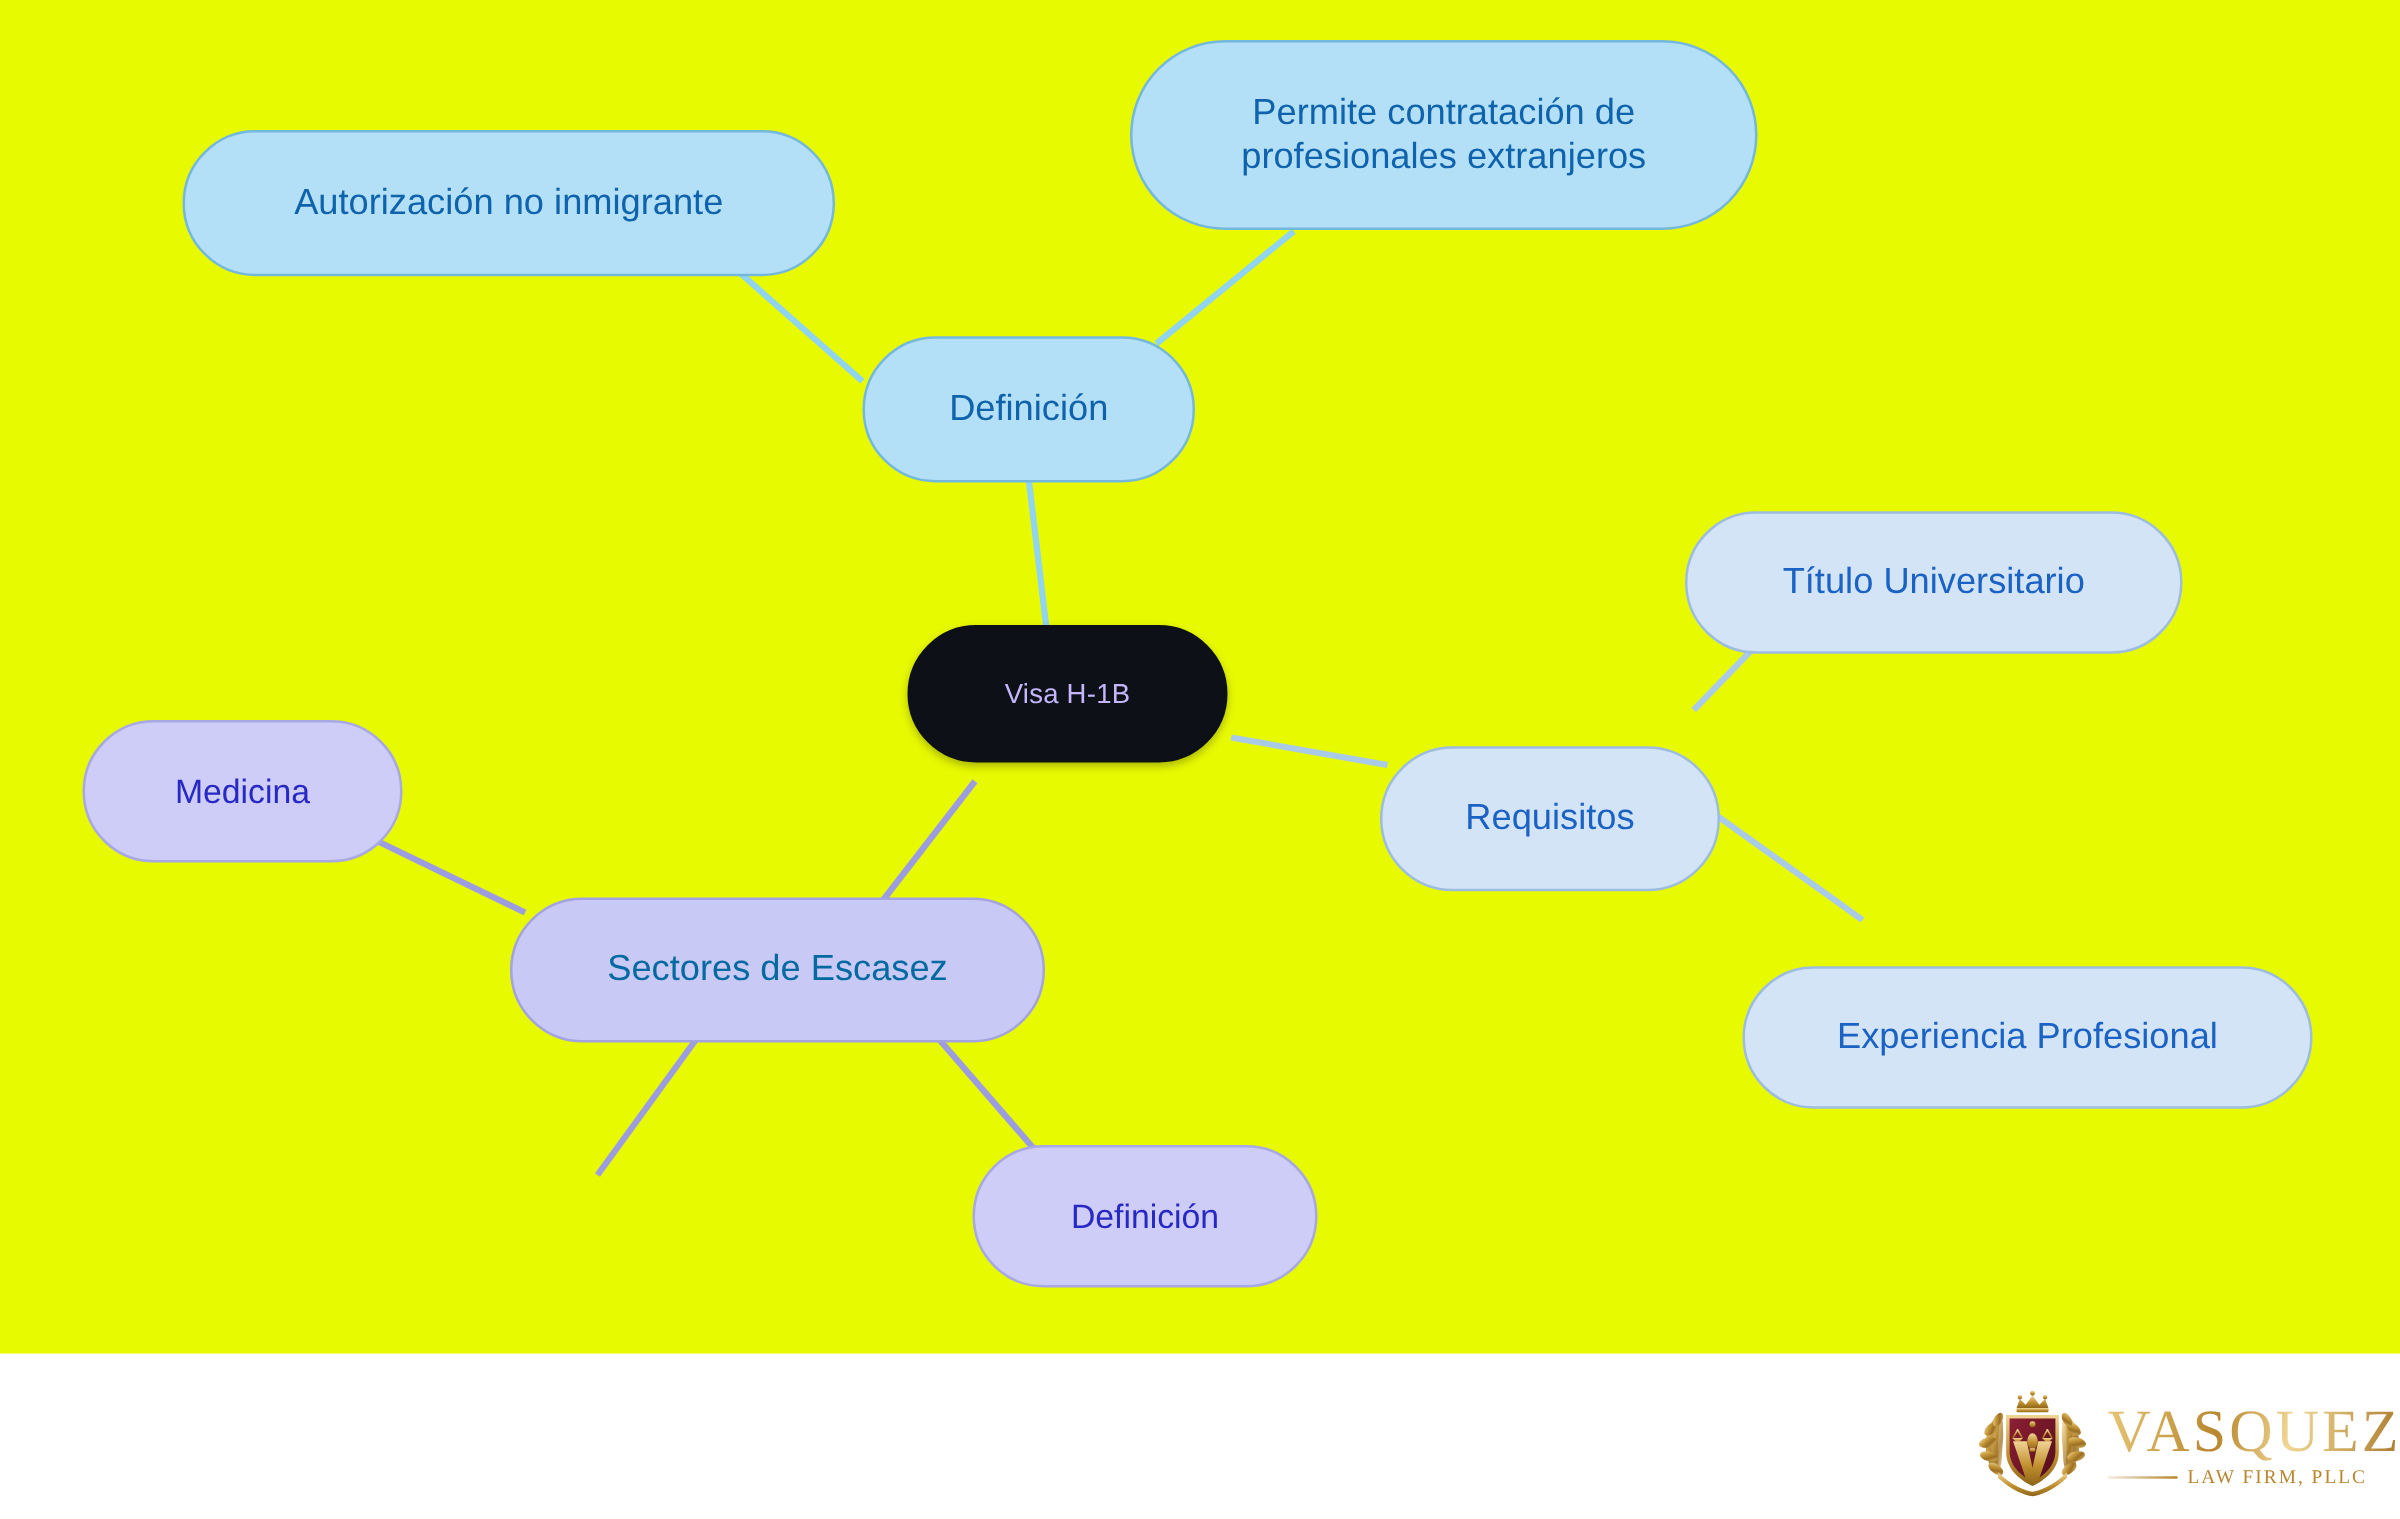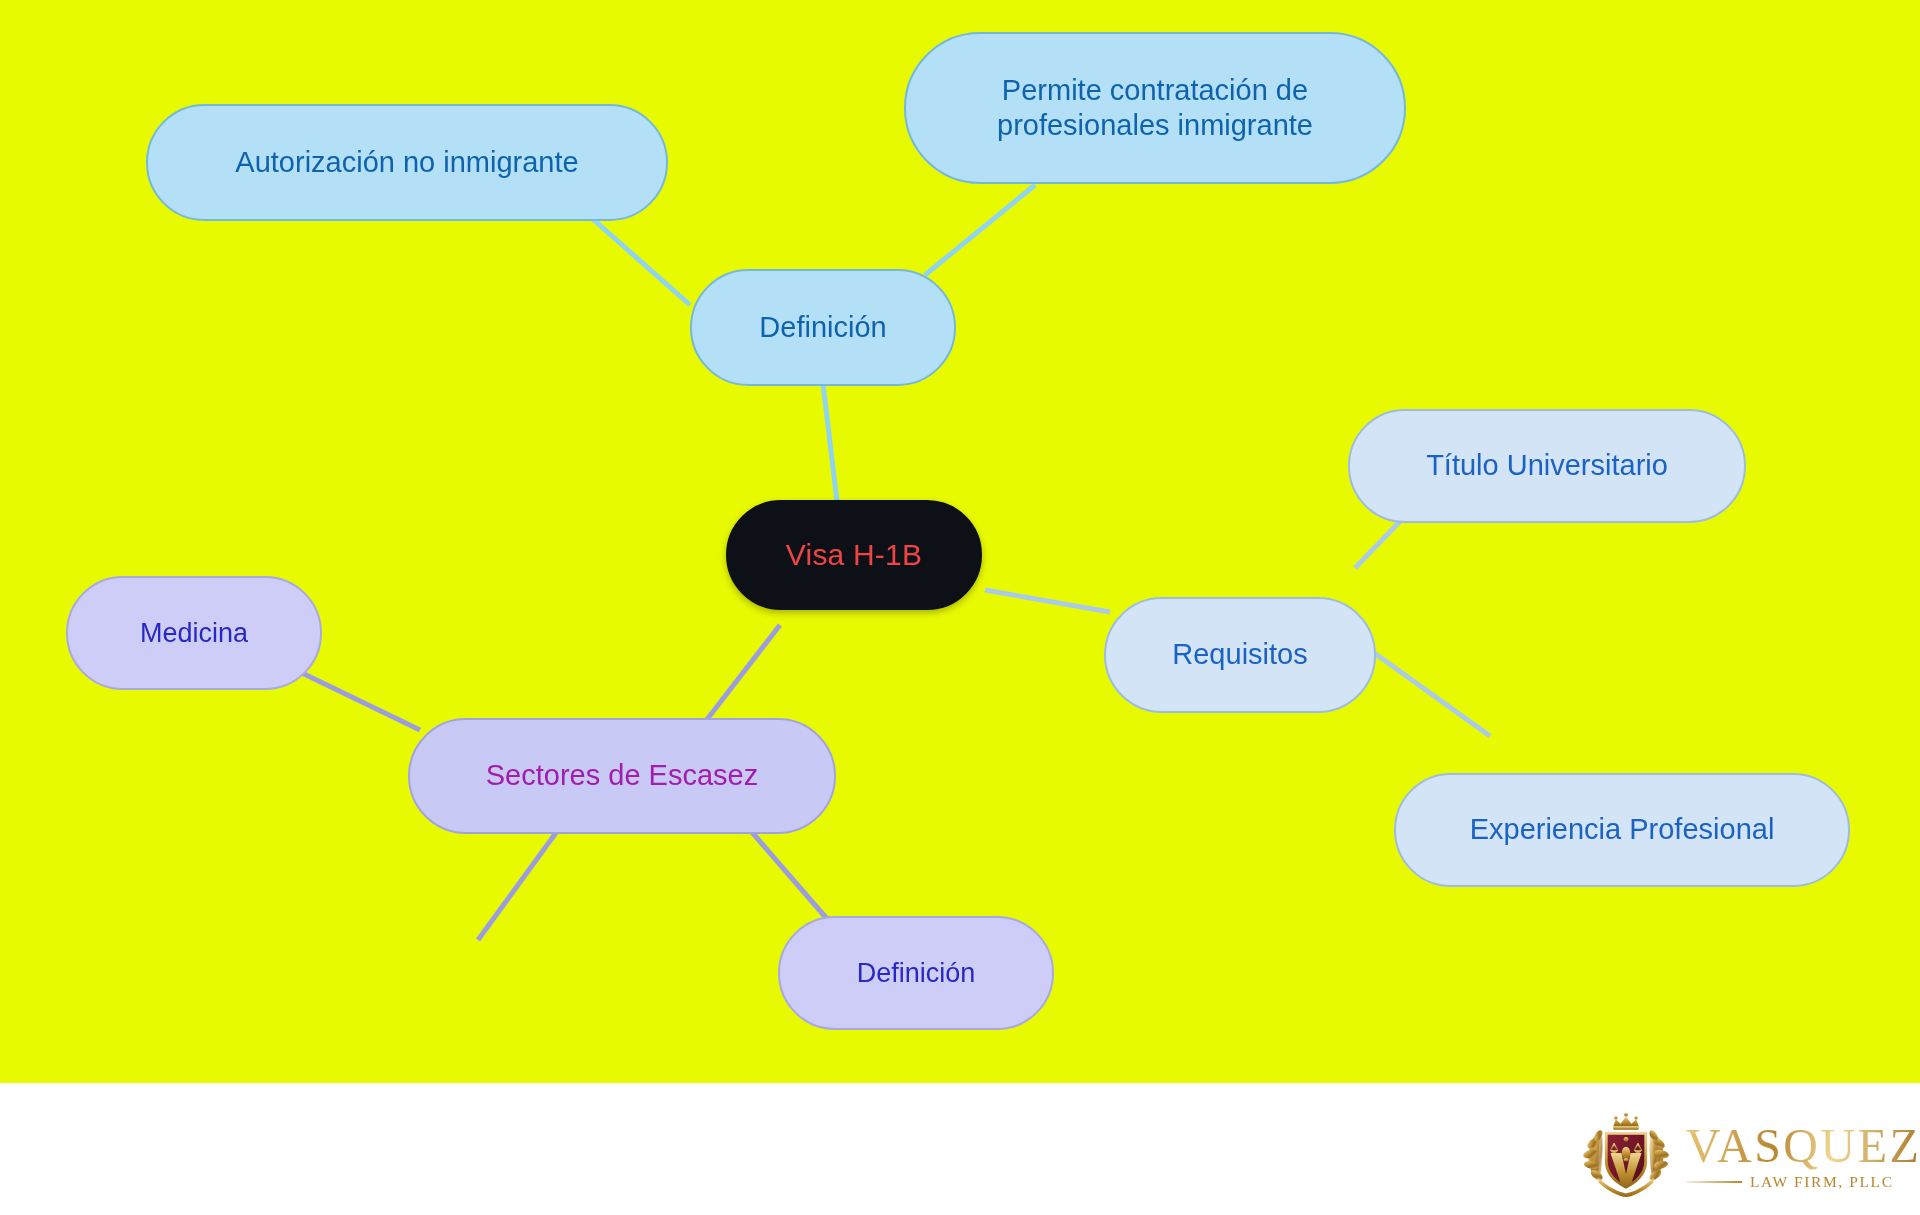--- a/index.html
+++ b/index.html
@@ -55,22 +55,22 @@
     justify-content: center;
     text-align: center;
     border-radius: 999px;
     line-height: 1.22;
     white-space: pre-line;
   }
 
   .node.root {
     background: #0d1117;
     border: 2px solid #0d1117;
-    color: #ef4444;
-    font-size: 30px;
+    color: #c4b5fd;
+    font-size: 22px;
     letter-spacing: 0.2px;
     box-shadow: 0 3px 7px rgba(0,0,0,0.28);
   }
 
   .node.blue-branch {
     background: #b3e0f7;
     border: 2px solid #74b8de;
     color: #0f63ad;
     font-size: 29px;
   }
@@ -79,21 +79,21 @@
     background: #d4e4f7;
     border: 2px solid #9dbde0;
     color: #1a62c4;
     font-size: 29px;
     margin-top: 43px;
   }
 
   .node.purple-branch {
     background: #c9c9f5;
     border: 2px solid #a3a3e2;
-    color: #a21caf;
+    color: #0369a1;
     font-size: 29px;
   }
 
   .node.purple-leaf {
     background: #cdcdf7;
     border: 2px solid #a8a8e4;
     color: #2828c4;
     font-size: 27px;
   }
 
@@ -173,21 +173,21 @@
     <line x1="750" y1="830" x2="828" y2="920" stroke="#9c9ce0" stroke-width="5"></line>
   </svg>
 
   <div class="node root" style="left:726px; top:500px; width:256px; height:110px;">Visa H-1B</div>
 
   <div class="node blue-branch" style="left:690px; top:258px; width:266px; height:117px;margin-top:11px;">Definición</div>
 
   <div class="node blue-branch" style="left:146px; top:104px; width:522px; height:117px;">Autorización no inmigrante</div>
 
   <div class="node blue-branch" style="left:904px; top:32px; width:502px; height:152px;">Permite contratación de
-profesionales inmigrante</div>
+profesionales extranjeros</div>
 
   <div class="node blue-light" style="left:1104px; top:554px; width:272px; height:116px;">Requisitos</div>
 
   <div class="node blue-light" style="left:1348px; top:366px; width:398px; height:114px;">Título Universitario</div>
 
   <div class="node blue-light" style="left:1394px; top:730px; width:456px; height:114px;">Experiencia Profesional</div>
 
   <div class="node purple-branch" style="left:408px; top:718px; width:428px; height:116px;">Sectores de Escasez</div>
 
   <div class="node purple-leaf" style="left:66px; top:576px; width:256px; height:114px;">Medicina</div>

